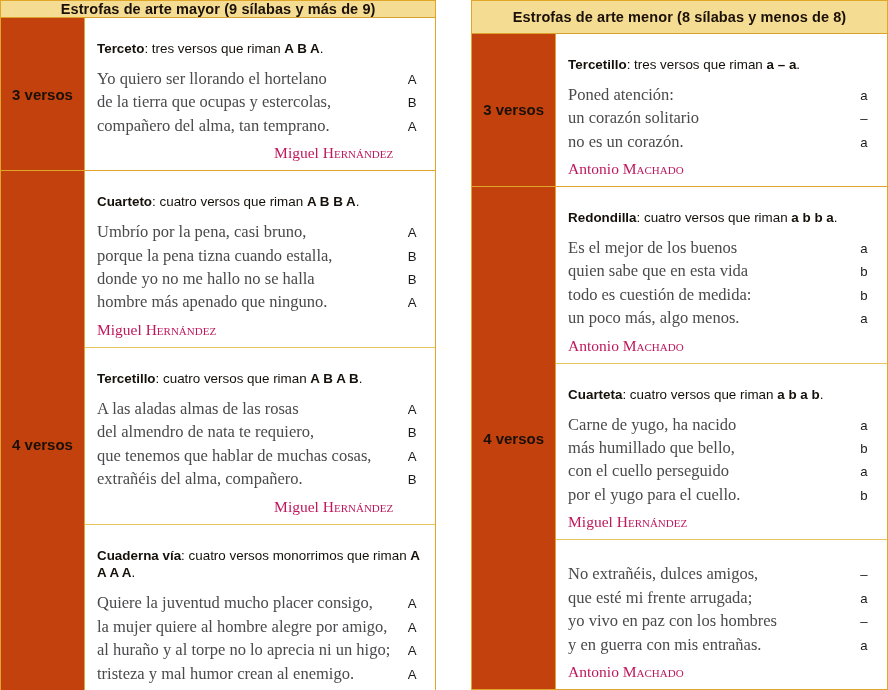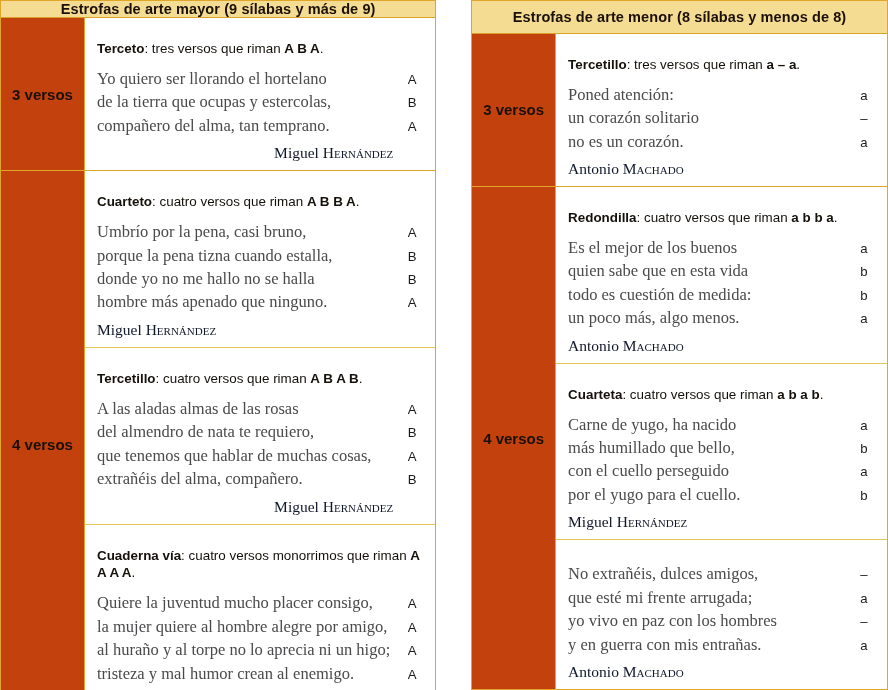--- a/index.html
+++ b/index.html
@@ -130,21 +130,21 @@
     text-align: center;
     font-family: "Liberation Sans", sans-serif;
     font-size: 13.2px;
     color: #1a1a1c;
     margin-left: 6px;
   }
 
   .attrib {
     font-family: "Liberation Serif", serif;
     font-size: 15.5px;
-    color: #0f172a;
+    color: #be185d;
     margin-top: 7px;
     padding-right: 30px;
   }
   .attrib .sc { font-variant: small-caps; }
   .attrib.right-al { text-align: right; }
   .attrib.center-al { padding-right: 26px; }
 </style>
 </head>
 <body>
 

